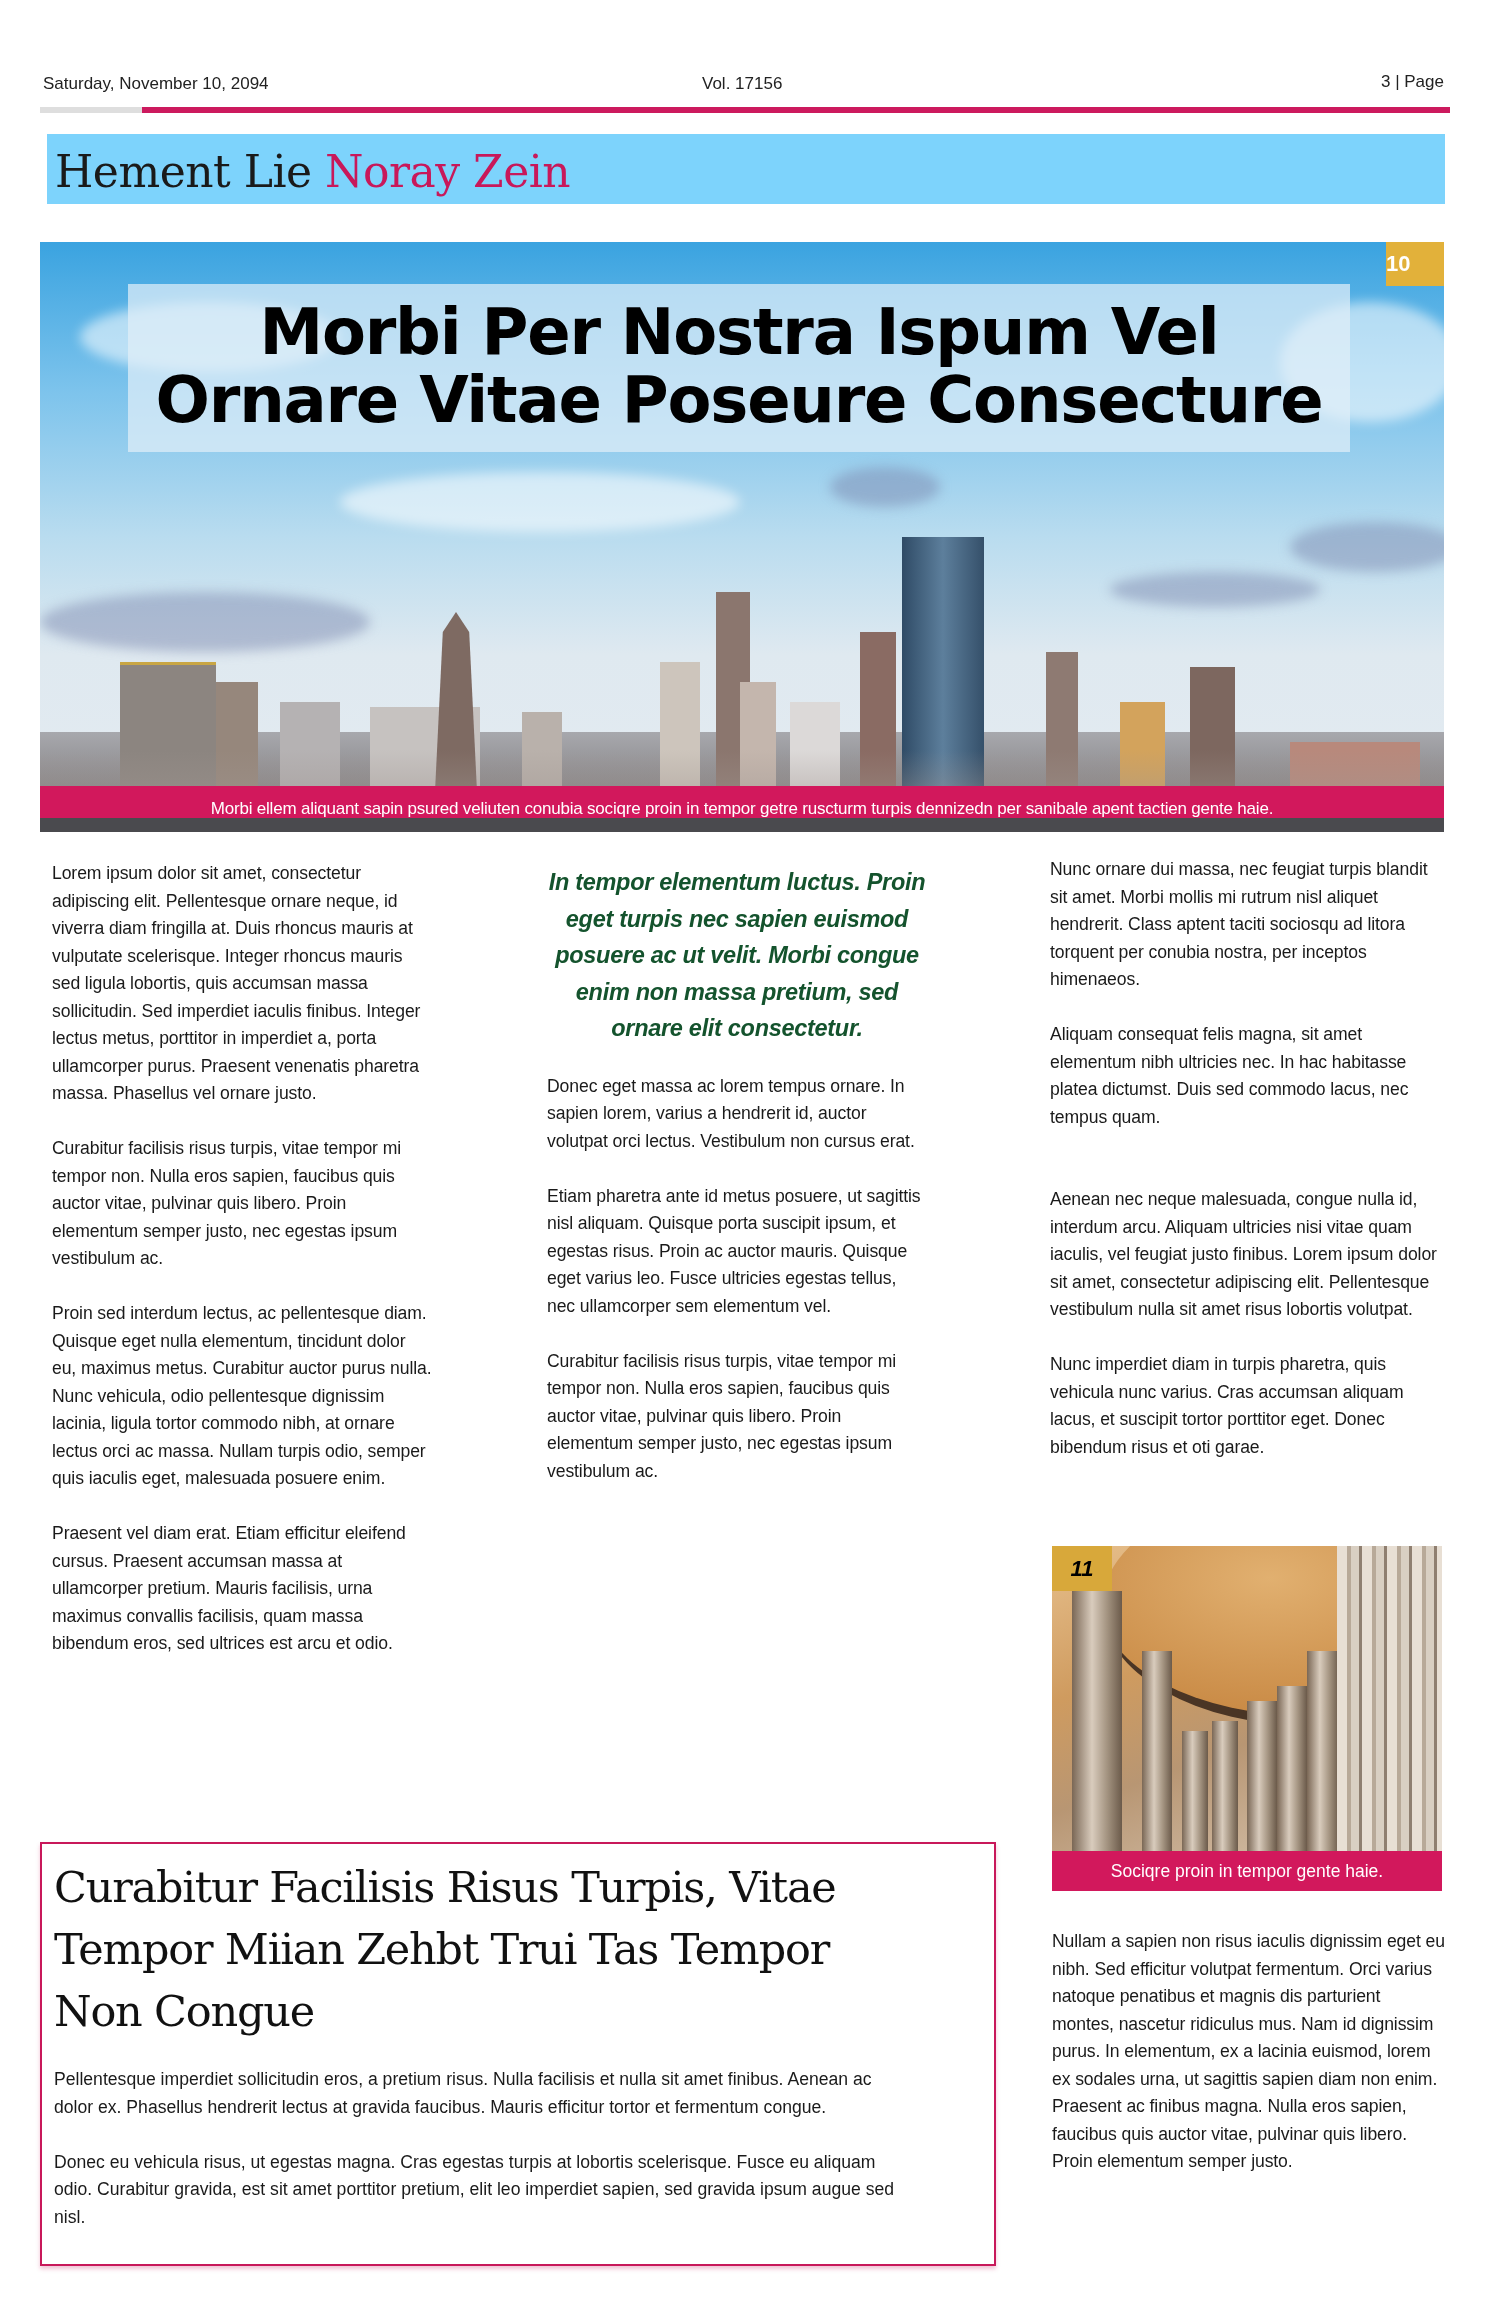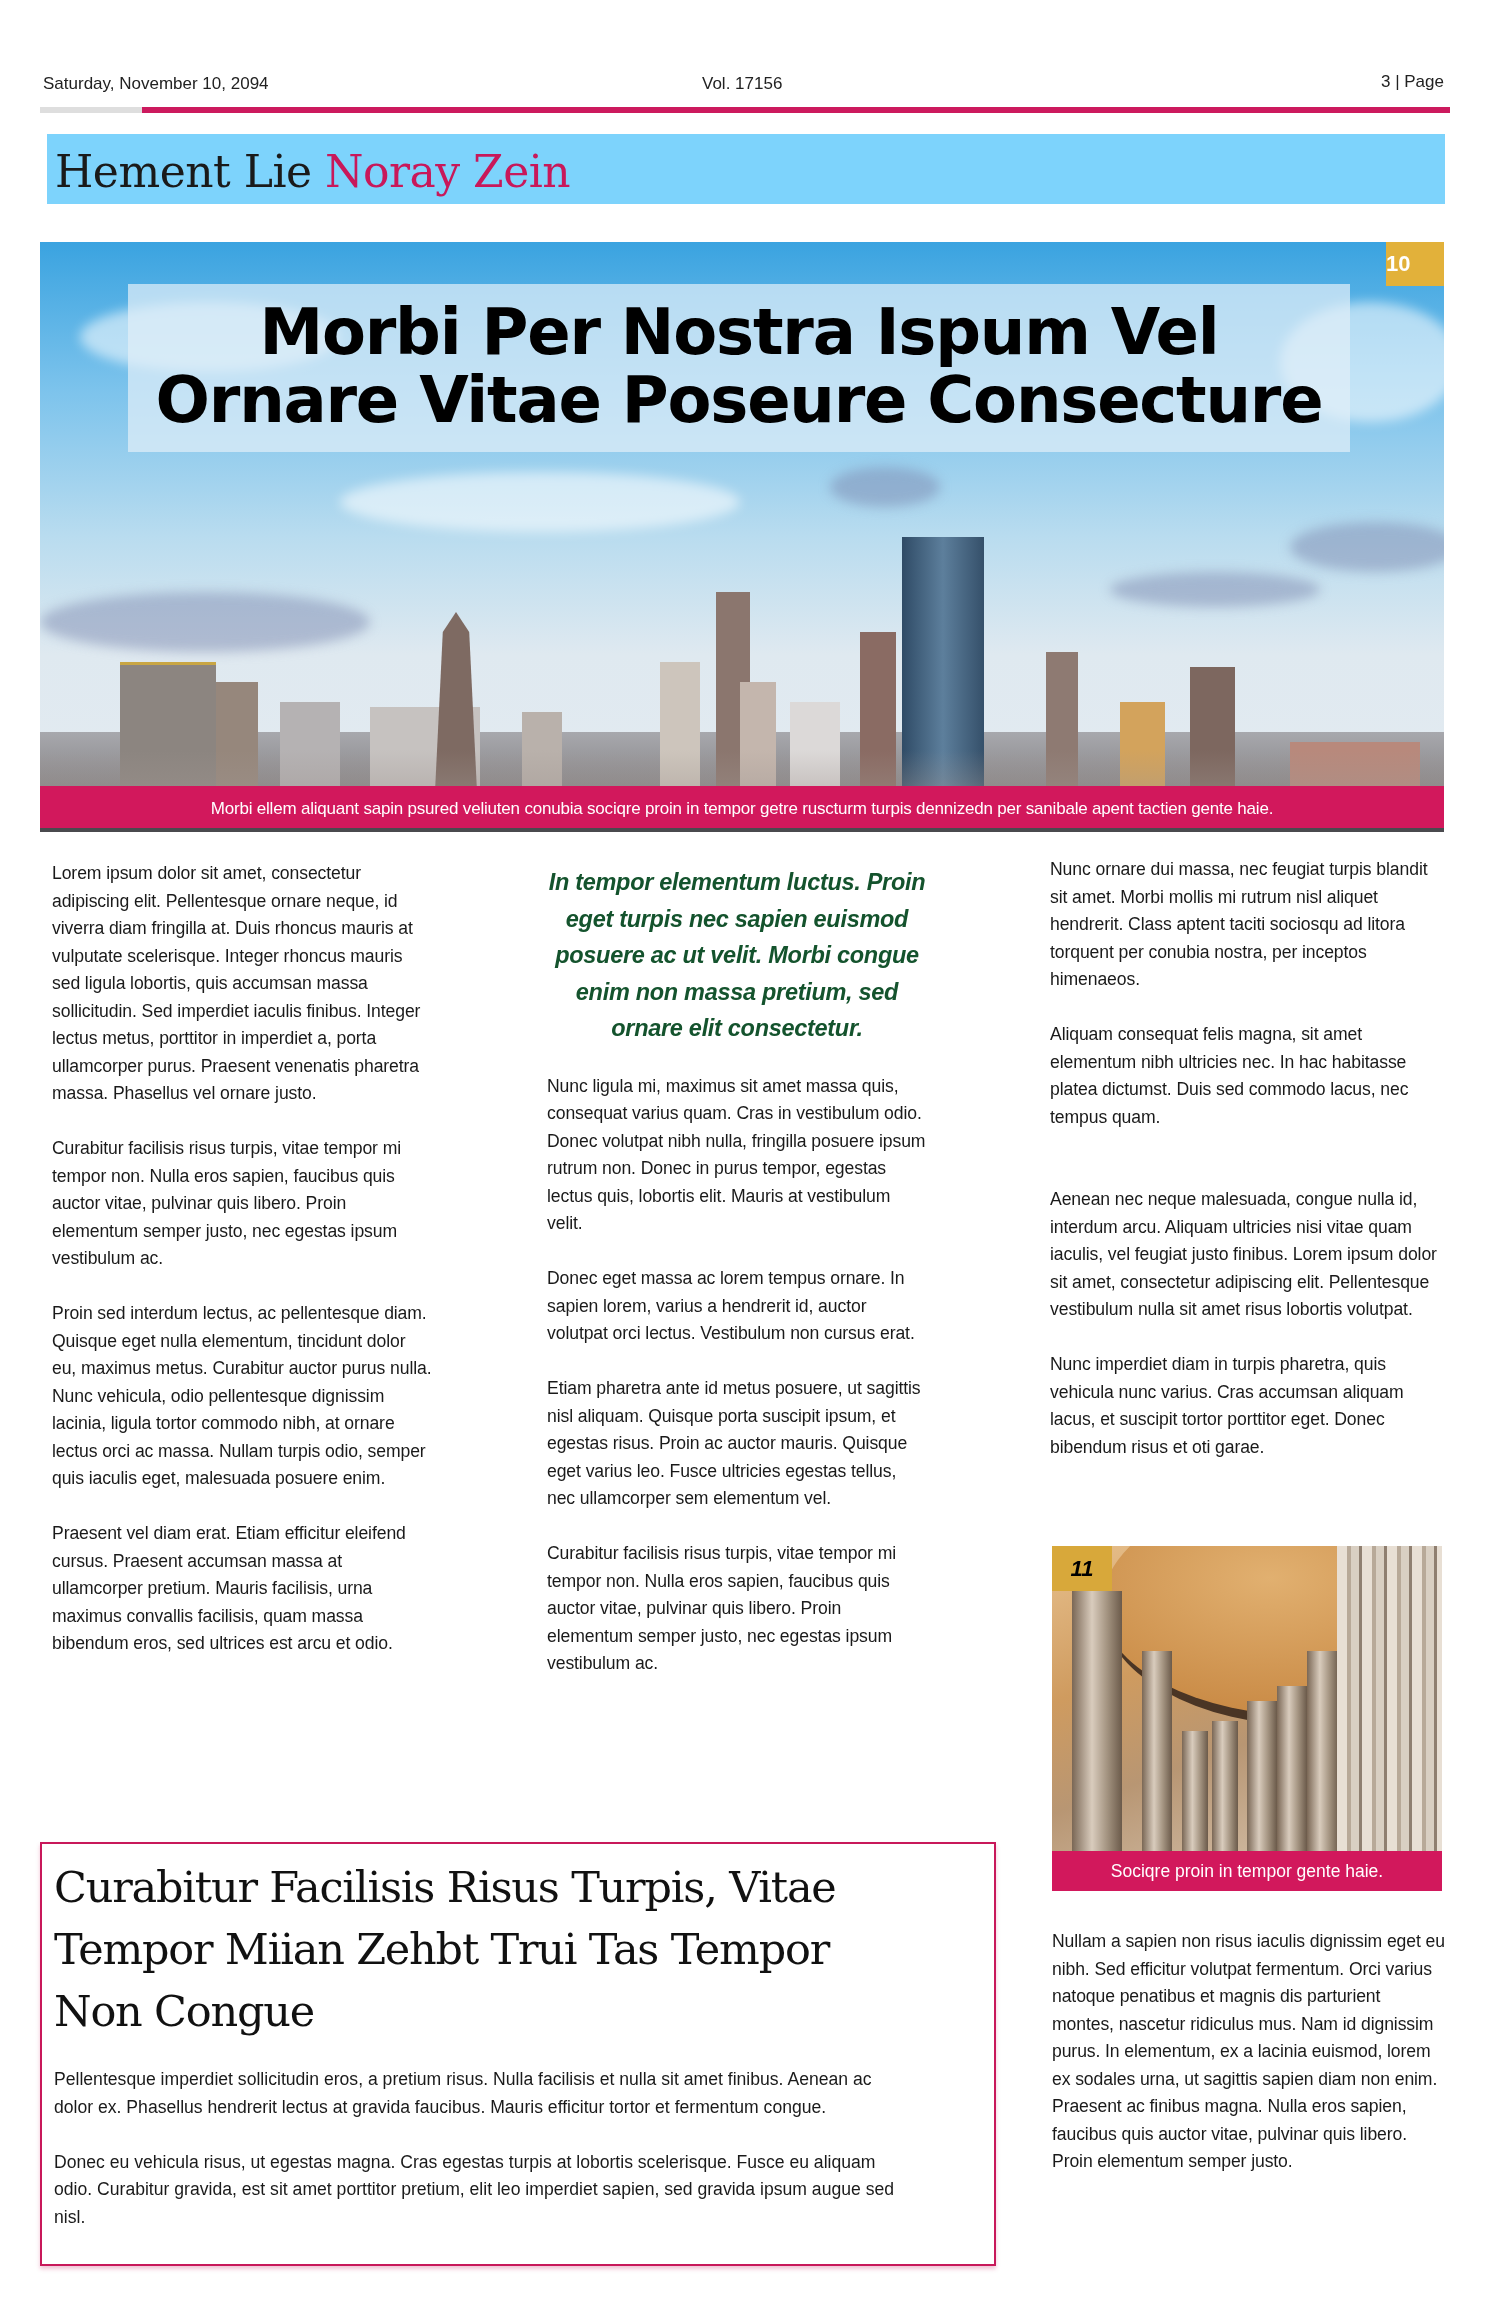--- a/index.html
+++ b/index.html
@@ -21,21 +21,21 @@
           background: linear-gradient(180deg, #3aa3e0 0%, #7cc3ec 25%, #b9dcef 50%, #dfe9f0 70%, #e4ebf1 100%); }
   .hero .cloud { position: absolute; border-radius: 50%; background: rgba(255,255,255,0.55); filter: blur(6px); }
   .hero .cloud.dark { background: rgba(120,130,170,0.45); }
   .hero .bldg { position: absolute; bottom: 20px; }
   .hero .ground { position: absolute; left: 0; bottom: 0; width: 100%; height: 22px; background: #4a4a4e; }
   .hero .ground2 { position: absolute; left: 0; bottom: 22px; width: 100%; height: 60px; background: linear-gradient(180deg, rgba(190,180,170,0) 0%, rgba(160,150,145,0.55) 100%); }
   .hero .title-box { position: absolute; left: 88px; top: 42px; width: 1222px; height: 168px; background: rgba(225,238,248,0.72); text-align: center; }
   .hero .title-box h1 { font-family: "DejaVu Sans", sans-serif; font-weight: bold; font-size: 64px; line-height: 68px; margin-top: 14px; color: #000; letter-spacing: -1.2px; }
   .hero .badge { position: absolute; right: 0; top: 0; width: 58px; height: 44px; background: #e2b13a; color: #fff; font-weight: bold; font-size: 22px; line-height: 44px; }
 
-  .caption-bar { position: absolute; left: 40px; top: 786px; width: 1404px; height: 42px; background: #d2185c; color: #fff; font-size: 17px; text-align: center; line-height: 46px; letter-spacing: -0.2px; }
+  .caption-bar { position: absolute; left: 40px; top: 786px; width: 1404px; height: 32px; background: #d2185c; color: #fff; font-size: 17px; text-align: center; line-height: 46px; letter-spacing: -0.2px; }
 
   .col { position: absolute; font-size: 17.6px; line-height: 27.5px; color: #1a1a1a; letter-spacing: -0.1px; }
   .col p { margin-bottom: 27.5px; }
   .col1 { left: 52px; top: 860px; width: 380px; }
   .col2 { left: 547px; top: 860px; width: 380px; }
   .col3 { left: 1050px; top: 856px; width: 395px; }
   .pull-quote { color: #14532d; font-weight: bold; font-style: italic; font-size: 23.5px; line-height: 36.5px; text-align: center; margin-bottom: 26px !important; padding-top: 4px; letter-spacing: -0.3px; }
   .col3 .gap { height: 27.5px; }
 
   .figure2 { position: absolute; left: 1052px; top: 1546px; width: 390px; height: 345px; }
@@ -110,21 +110,20 @@
 
 <div class="col col1">
   <p>Lorem ipsum dolor sit amet, consectetur adipiscing elit. Pellentesque ornare neque, id viverra diam fringilla at. Duis rhoncus mauris at vulputate scelerisque. Integer rhoncus mauris sed ligula lobortis, quis accumsan massa sollicitudin. Sed imperdiet iaculis finibus. Integer lectus metus, porttitor in imperdiet a, porta ullamcorper purus. Praesent venenatis pharetra massa. Phasellus vel ornare justo.</p>
   <p>Curabitur facilisis risus turpis, vitae tempor mi tempor non. Nulla eros sapien, faucibus quis auctor vitae, pulvinar quis libero. Proin elementum semper justo, nec egestas ipsum vestibulum ac.</p>
   <p>Proin sed interdum lectus, ac pellentesque diam. Quisque eget nulla elementum, tincidunt dolor eu, maximus metus. Curabitur auctor purus nulla. Nunc vehicula, odio pellentesque dignissim lacinia, ligula tortor commodo nibh, at ornare lectus orci ac massa. Nullam turpis odio, semper quis iaculis eget, malesuada posuere enim.</p>
   <p>Praesent vel diam erat. Etiam efficitur eleifend cursus. Praesent accumsan massa at ullamcorper pretium. Mauris facilisis, urna maximus convallis facilisis, quam massa bibendum eros, sed ultrices est arcu et odio.</p>
 </div>
 
 <div class="col col2">
   <p class="pull-quote">In tempor elementum luctus. Proin eget turpis nec sapien euismod posuere ac ut velit. Morbi congue enim non massa pretium, sed ornare elit consectetur.</p>
-  <p>Nunc ligula mi, maximus sit amet massa quis, consequat varius quam. Cras in vestibulum odio. Donec volutpat nibh nulla, fringilla posuere ipsum rutrum non. Donec in purus tempor, egestas lectus quis, lobortis elit. Mauris at vestibulum velit.</p>
   <p>Donec eget massa ac lorem tempus ornare. In sapien lorem, varius a hendrerit id, auctor volutpat orci lectus. Vestibulum non cursus erat.</p>
   <p>Etiam pharetra ante id metus posuere, ut sagittis nisl aliquam. Quisque porta suscipit ipsum, et egestas risus. Proin ac auctor mauris. Quisque eget varius leo. Fusce ultricies egestas tellus, nec ullamcorper sem elementum vel.</p>
   <p>Curabitur facilisis risus turpis, vitae tempor mi tempor non. Nulla eros sapien, faucibus quis auctor vitae, pulvinar quis libero. Proin elementum semper justo, nec egestas ipsum vestibulum ac.</p>
 </div>
 
 <div class="col col3">
   <p>Nunc ornare dui massa, nec feugiat turpis blandit sit amet. Morbi mollis mi rutrum nisl aliquet hendrerit. Class aptent taciti sociosqu ad litora torquent per conubia nostra, per inceptos himenaeos.</p>
   <p>Aliquam consequat felis magna, sit amet elementum nibh ultricies nec. In hac habitasse platea dictumst. Duis sed commodo lacus, nec tempus quam.</p>
   <div class="gap"></div>
   <p>Aenean nec neque malesuada, congue nulla id, interdum arcu. Aliquam ultricies nisi vitae quam iaculis, vel feugiat justo finibus. Lorem ipsum dolor sit amet, consectetur adipiscing elit. Pellentesque vestibulum nulla sit amet risus lobortis volutpat.</p>

